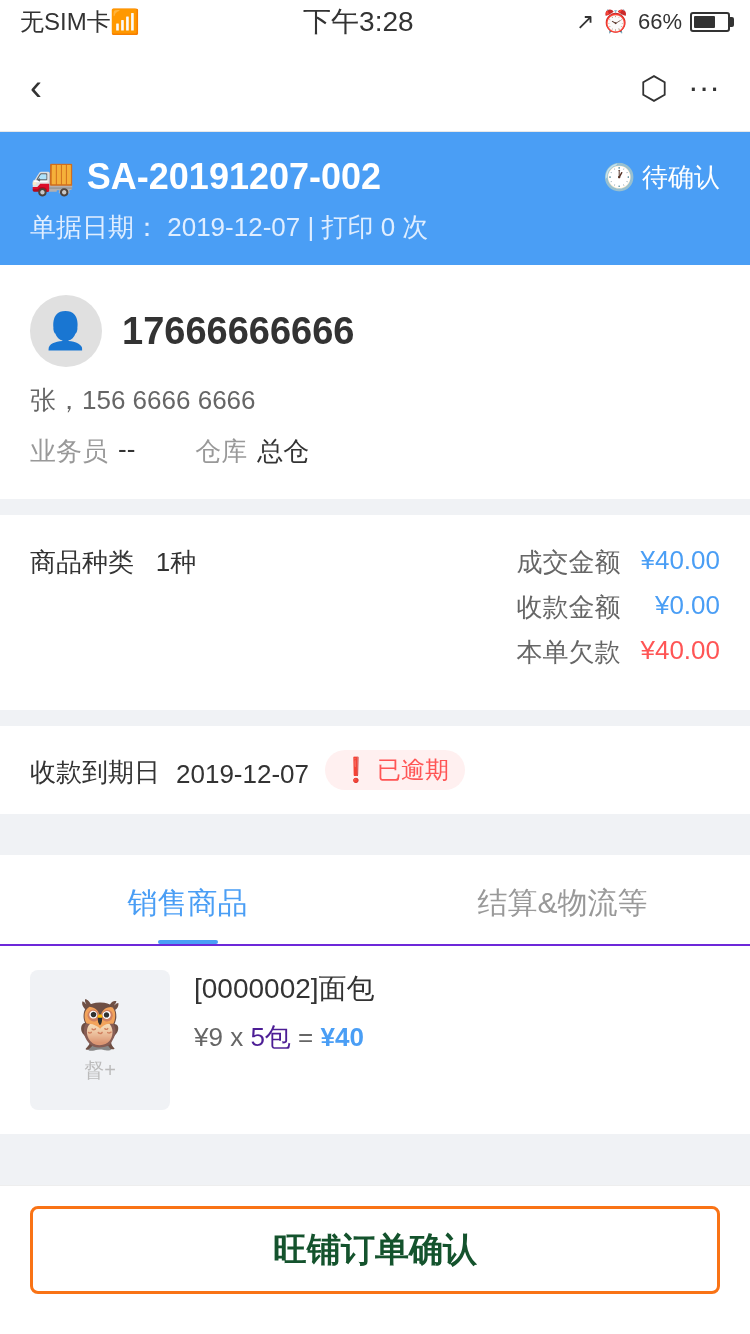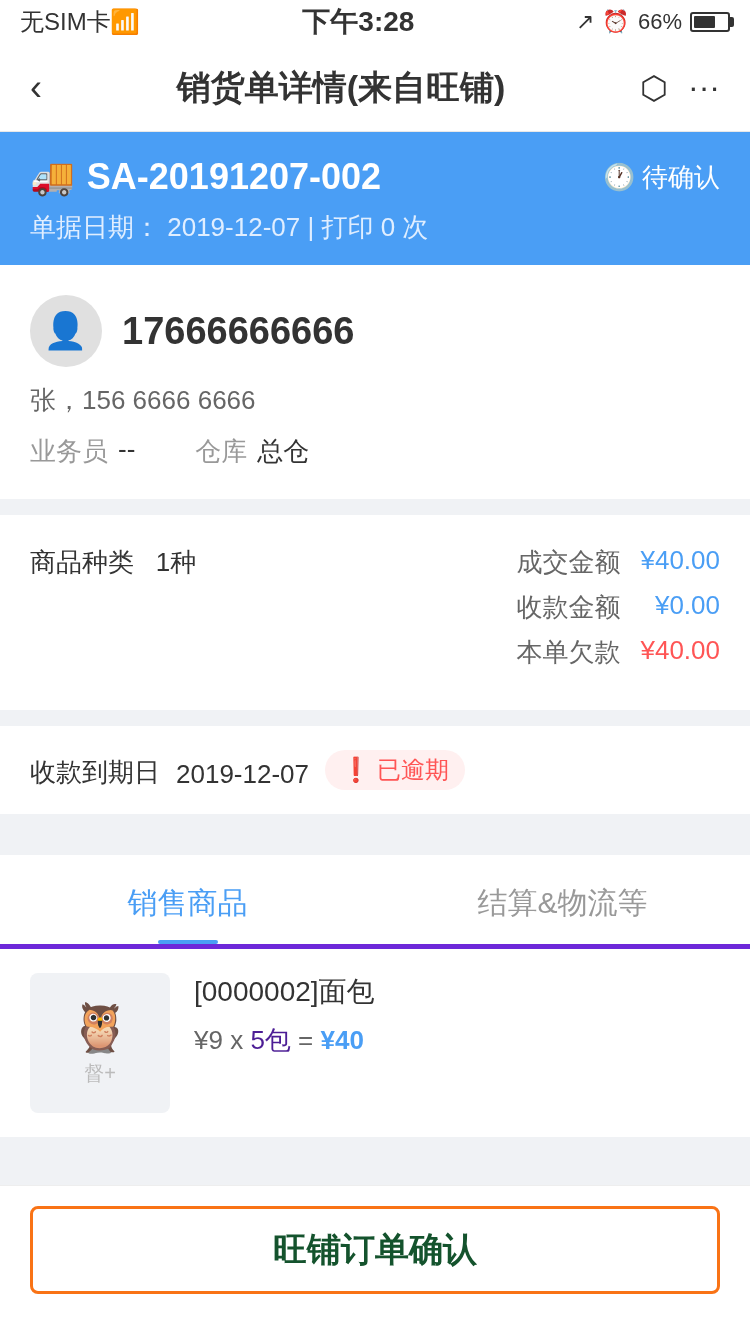--- a/index.html
+++ b/index.html
@@ -20,21 +20,21 @@
       height: 44px;
       background: #fff;
       display: flex;
       align-items: center;
       justify-content: space-between;
       padding: 0 20px;
       font-size: 24px;
       font-weight: 500;
     }
     .status-left { display: flex; align-items: center; gap: 0; }
-    .status-center { font-size: 28px; font-weight: 700; }
+    .status-center { font-size: 28px; font-weight: 400; }
     .status-right { display: flex; align-items: center; gap: 8px; font-size: 22px; }
     .battery-icon { width: 40px; height: 20px; border: 2px solid #333; border-radius: 3px; position: relative; display: inline-flex; align-items: center; padding: 2px; }
     .battery-icon::after { content: ''; position: absolute; right: -6px; top: 50%; transform: translateY(-50%); width: 4px; height: 10px; background: #333; border-radius: 0 2px 2px 0; }
     .battery-fill { background: #333; height: 100%; width: 66%; border-radius: 1px; }
 
     
     .nav-bar {
       width: 750px;
       height: 88px;
       background: #fff;
@@ -161,21 +161,21 @@
       gap: 6px;
     }
 
     
     .tabs-section {
       background: #fff;
       margin-bottom: 0;
     }
     .tabs-row {
       display: flex;
-      border-bottom: 5px solid #6d28d9;
+      border-bottom: 2px solid #6d28d9;
     }
     .tab-item {
       flex: 1;
       text-align: center;
       padding: 28px 0 20px;
       font-size: 30px;
       color: #999;
       position: relative;
       cursor: pointer;
     }
@@ -283,21 +283,20 @@
     <span>⏰</span>
     <span>66%</span>
     <div class="battery-icon">
       <div class="battery-fill"></div>
     </div>
   </div>
 </div>
 
 <div class="nav-bar">
   <span class="nav-back">‹</span>
-  <span class="nav-title">销货单详情(来自旺铺)</span>
   <div class="nav-actions">
     <span class="nav-action-icon">⬡</span>
     <span class="nav-action-icon">···</span>
   </div>
 </div>
 
 <div class="order-banner">
   <div class="order-banner-top">
     <div class="order-id">
       <span>🚚</span>

